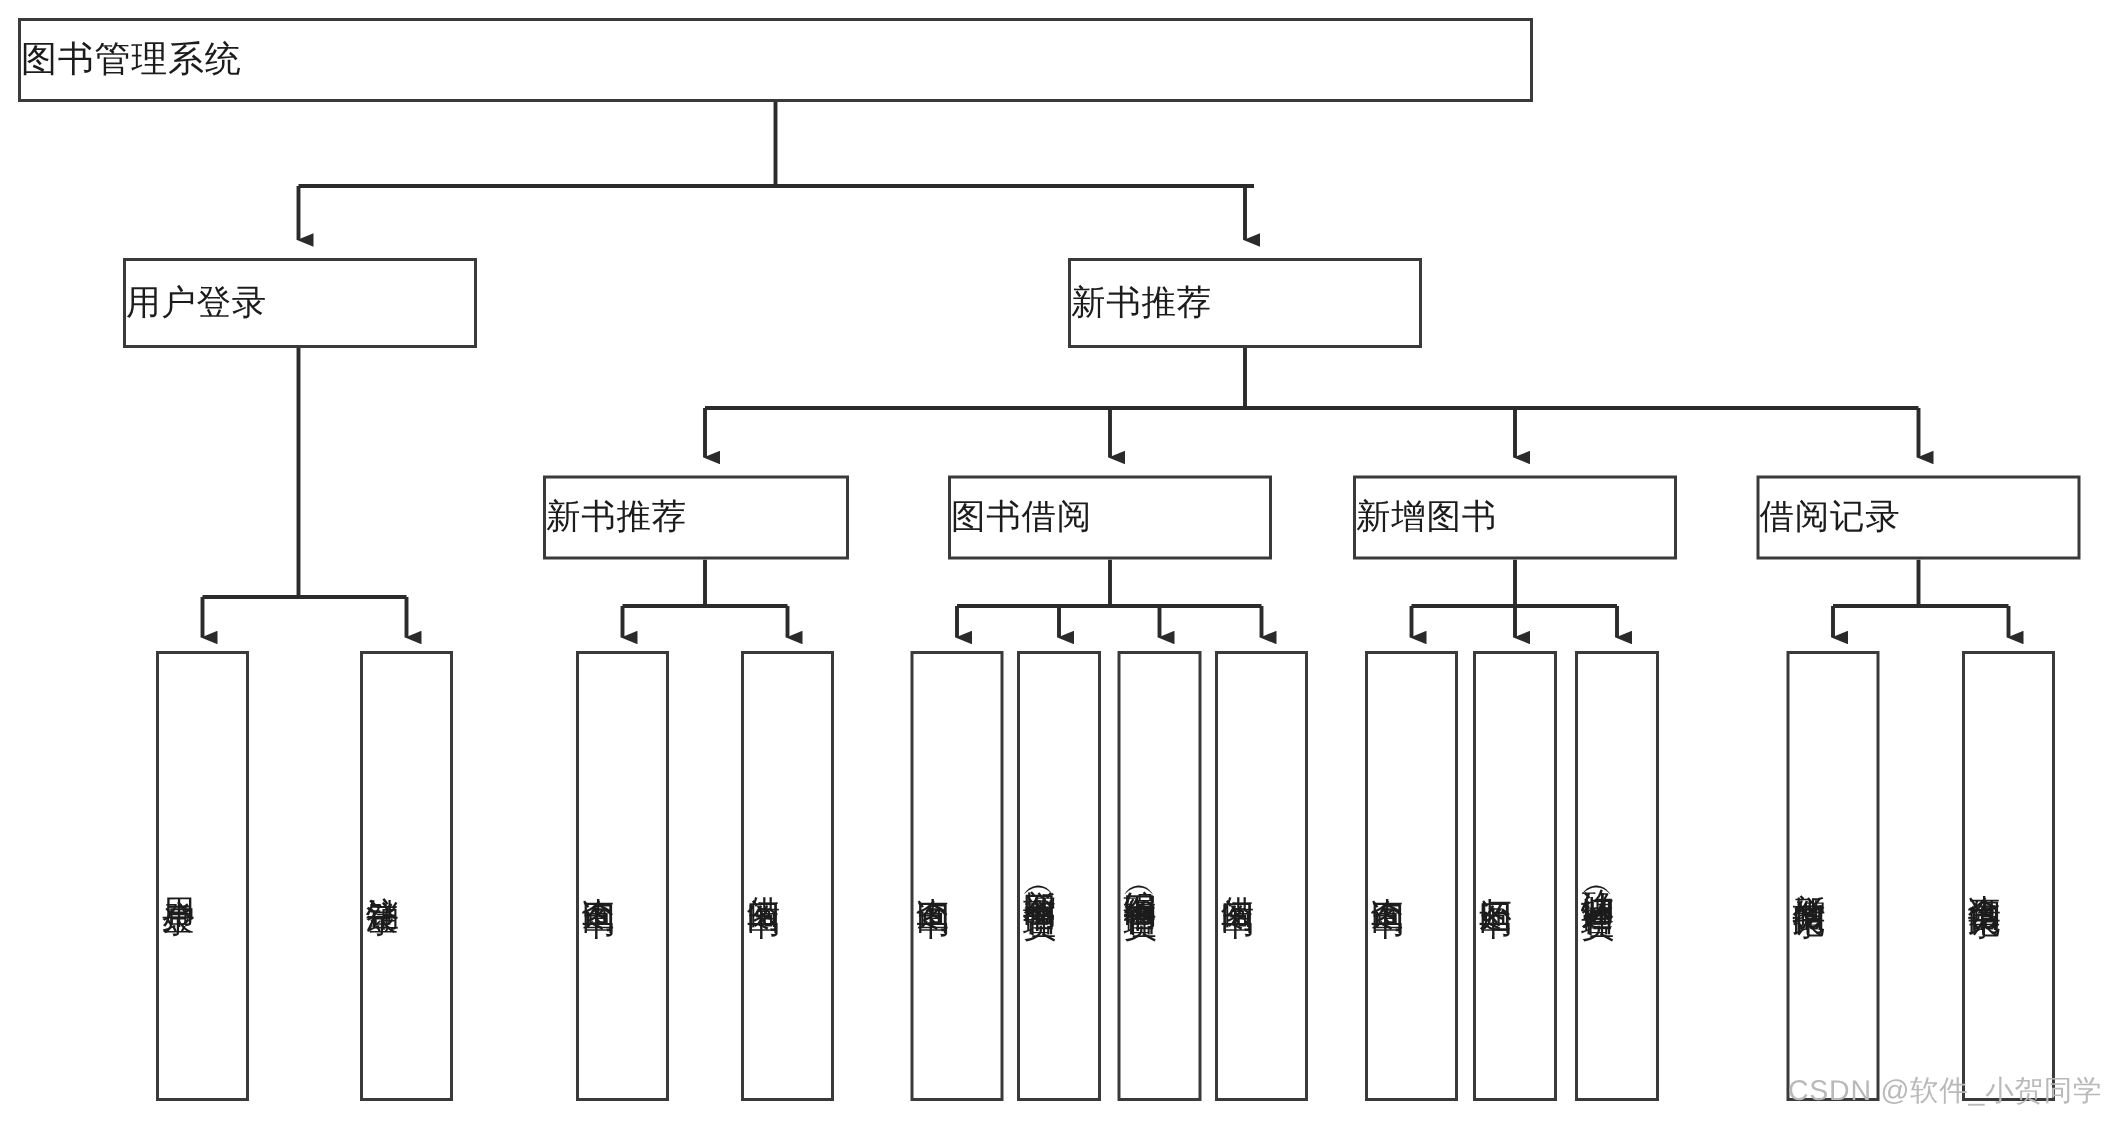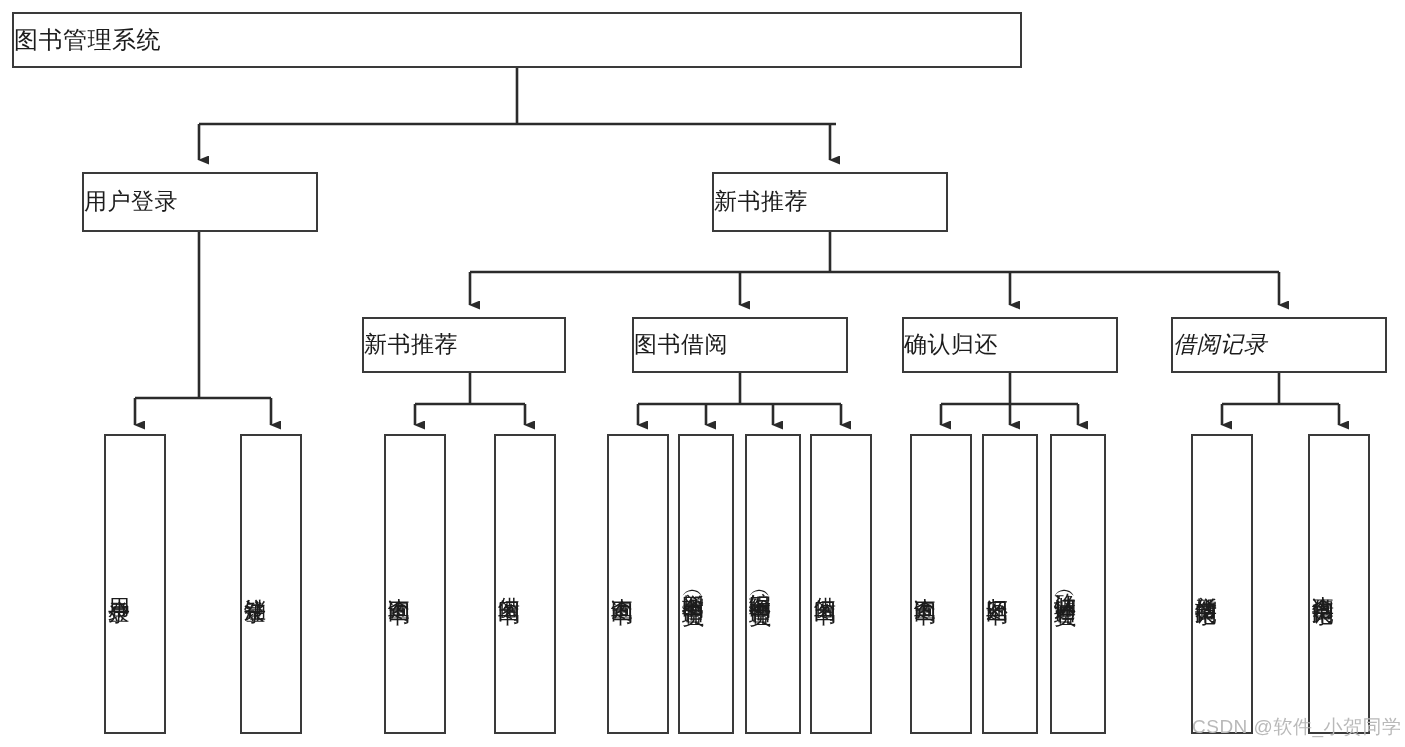--- a/index.html
+++ b/index.html
@@ -133,24 +133,24 @@
 
   <div class="node node-h" style="left:362px; top:317px; width:204px; height:56px;">
     <span>新书推荐</span>
   </div>
 
   <div class="node node-h" style="left:632px; top:317px; width:216px; height:56px;">
     <span>图书借阅</span>
   </div>
 
   <div class="node node-h" style="left:902px; top:317px; width:216px; height:56px;">
-    <span>确认归还</span>
-  </div>
-
-  <div class="node node-h" style="left:1171px; top:317px; width:216px; height:56px;font-style:italic;">
+    <span>新增图书</span>
+  </div>
+
+  <div class="node node-h" style="left:1171px; top:317px; width:216px; height:56px;">
     <span>借阅记录</span>
   </div>
 
   <div class="node node-v" style="left:104px; top:434px; width:62px; height:300px;">
     <span class="vlabel">用户登录</span>
   </div>
 
   <div class="node node-v" style="left:240px; top:434px; width:62px; height:300px;">
     <span class="vlabel">注销登录</span>
   </div>

